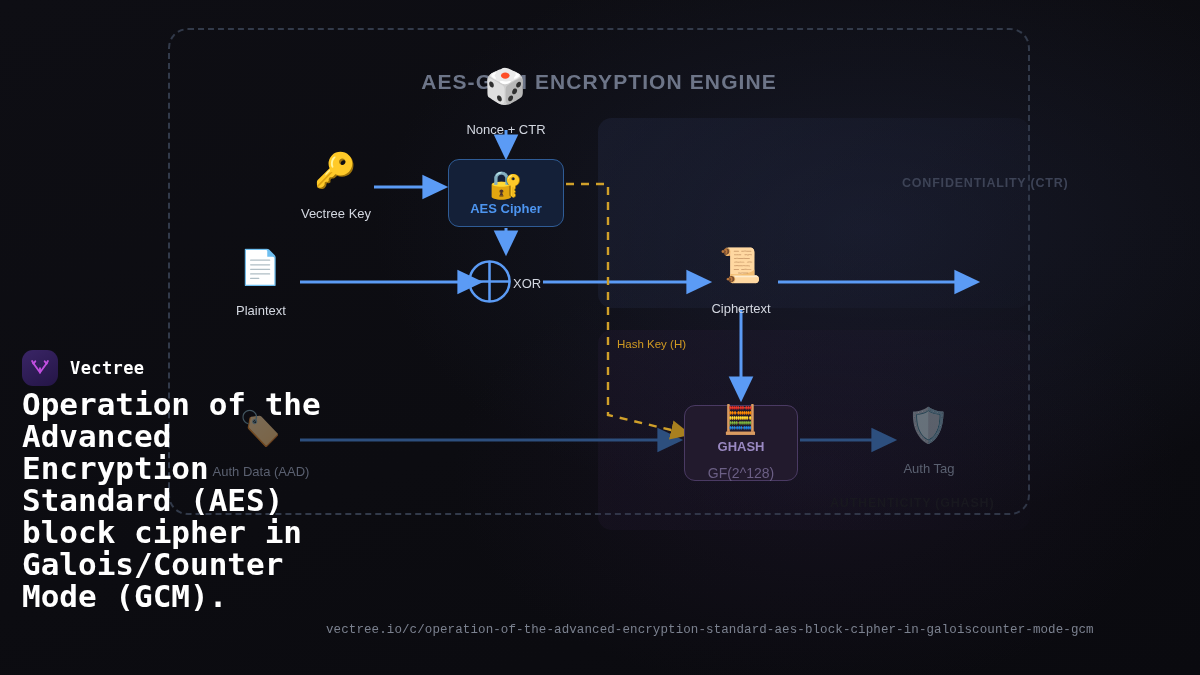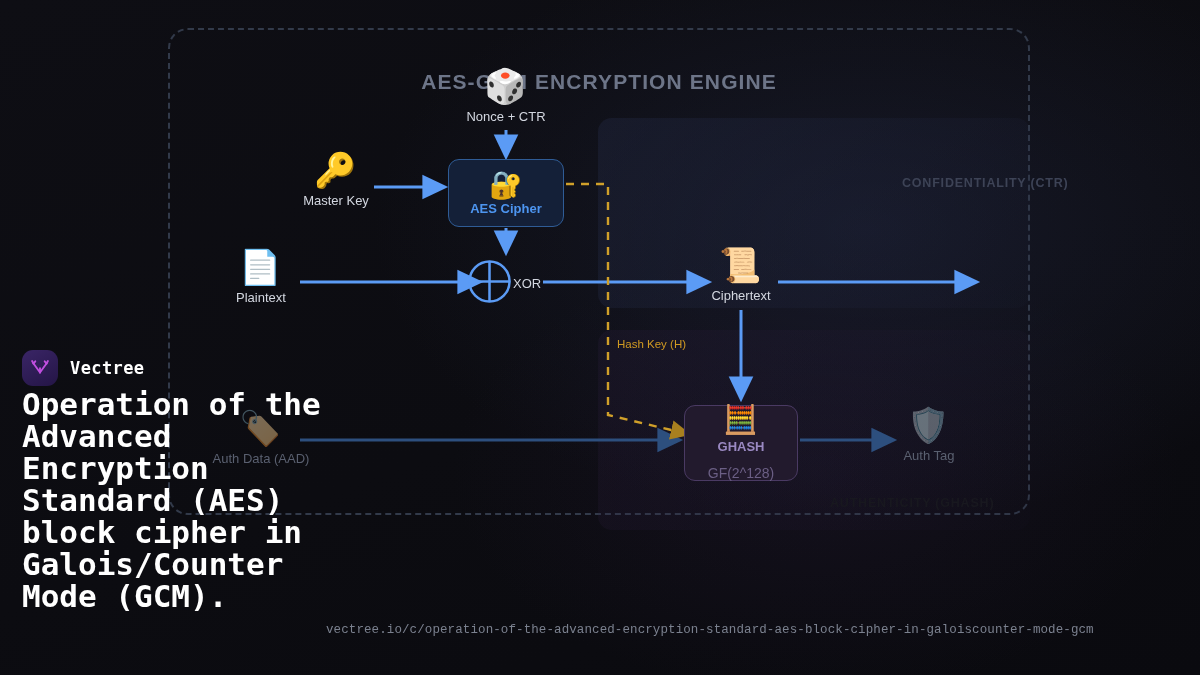--- a/index.html
+++ b/index.html
@@ -53,21 +53,21 @@
   .zone-label-ghash { left:830px; top:496px; color:#18181f; }
 
   
   .node {
     position:absolute;
     display:flex; flex-direction:column; align-items:center;
     width:150px; margin-left:-75px;
   }
   .node .glyph { font-size:34px; line-height:40px; }
   .node .cap {
-    margin-top:3px;
+    margin-top:16px;
     font-size:13px; color:#d3d7e0; white-space:nowrap;
   }
   .node.dim .glyph { opacity:0.45; }
   .node.dim .cap { color:#5a6070; }
 
   #node-nonce   { left:506px; top:66px; }
   #node-key     { left:336px; top:150px; }
   #node-plain   { left:261px; top:247px; }
   #node-cipher  { left:741px; top:245px; }
   #node-aad     { left:261px; top:408px; }
@@ -192,21 +192,21 @@
 
 <div class="wire-label" id="label-hashkey">Hash Key (H)</div>
 
 <div class="node" id="node-nonce">
   <div class="glyph">🎲</div>
   <div class="cap">Nonce + CTR</div>
 </div>
 
 <div class="node" id="node-key">
   <div class="glyph">🔑</div>
-  <div class="cap">Master Key</div>
+  <div class="cap">Vectree Key</div>
 </div>
 
 <div class="node" id="node-plain">
   <div class="glyph">📄</div>
   <div class="cap">Plaintext</div>
 </div>
 
 <div class="node" id="node-cipher">
   <div class="glyph">📜</div>
   <div class="cap">Ciphertext</div>

